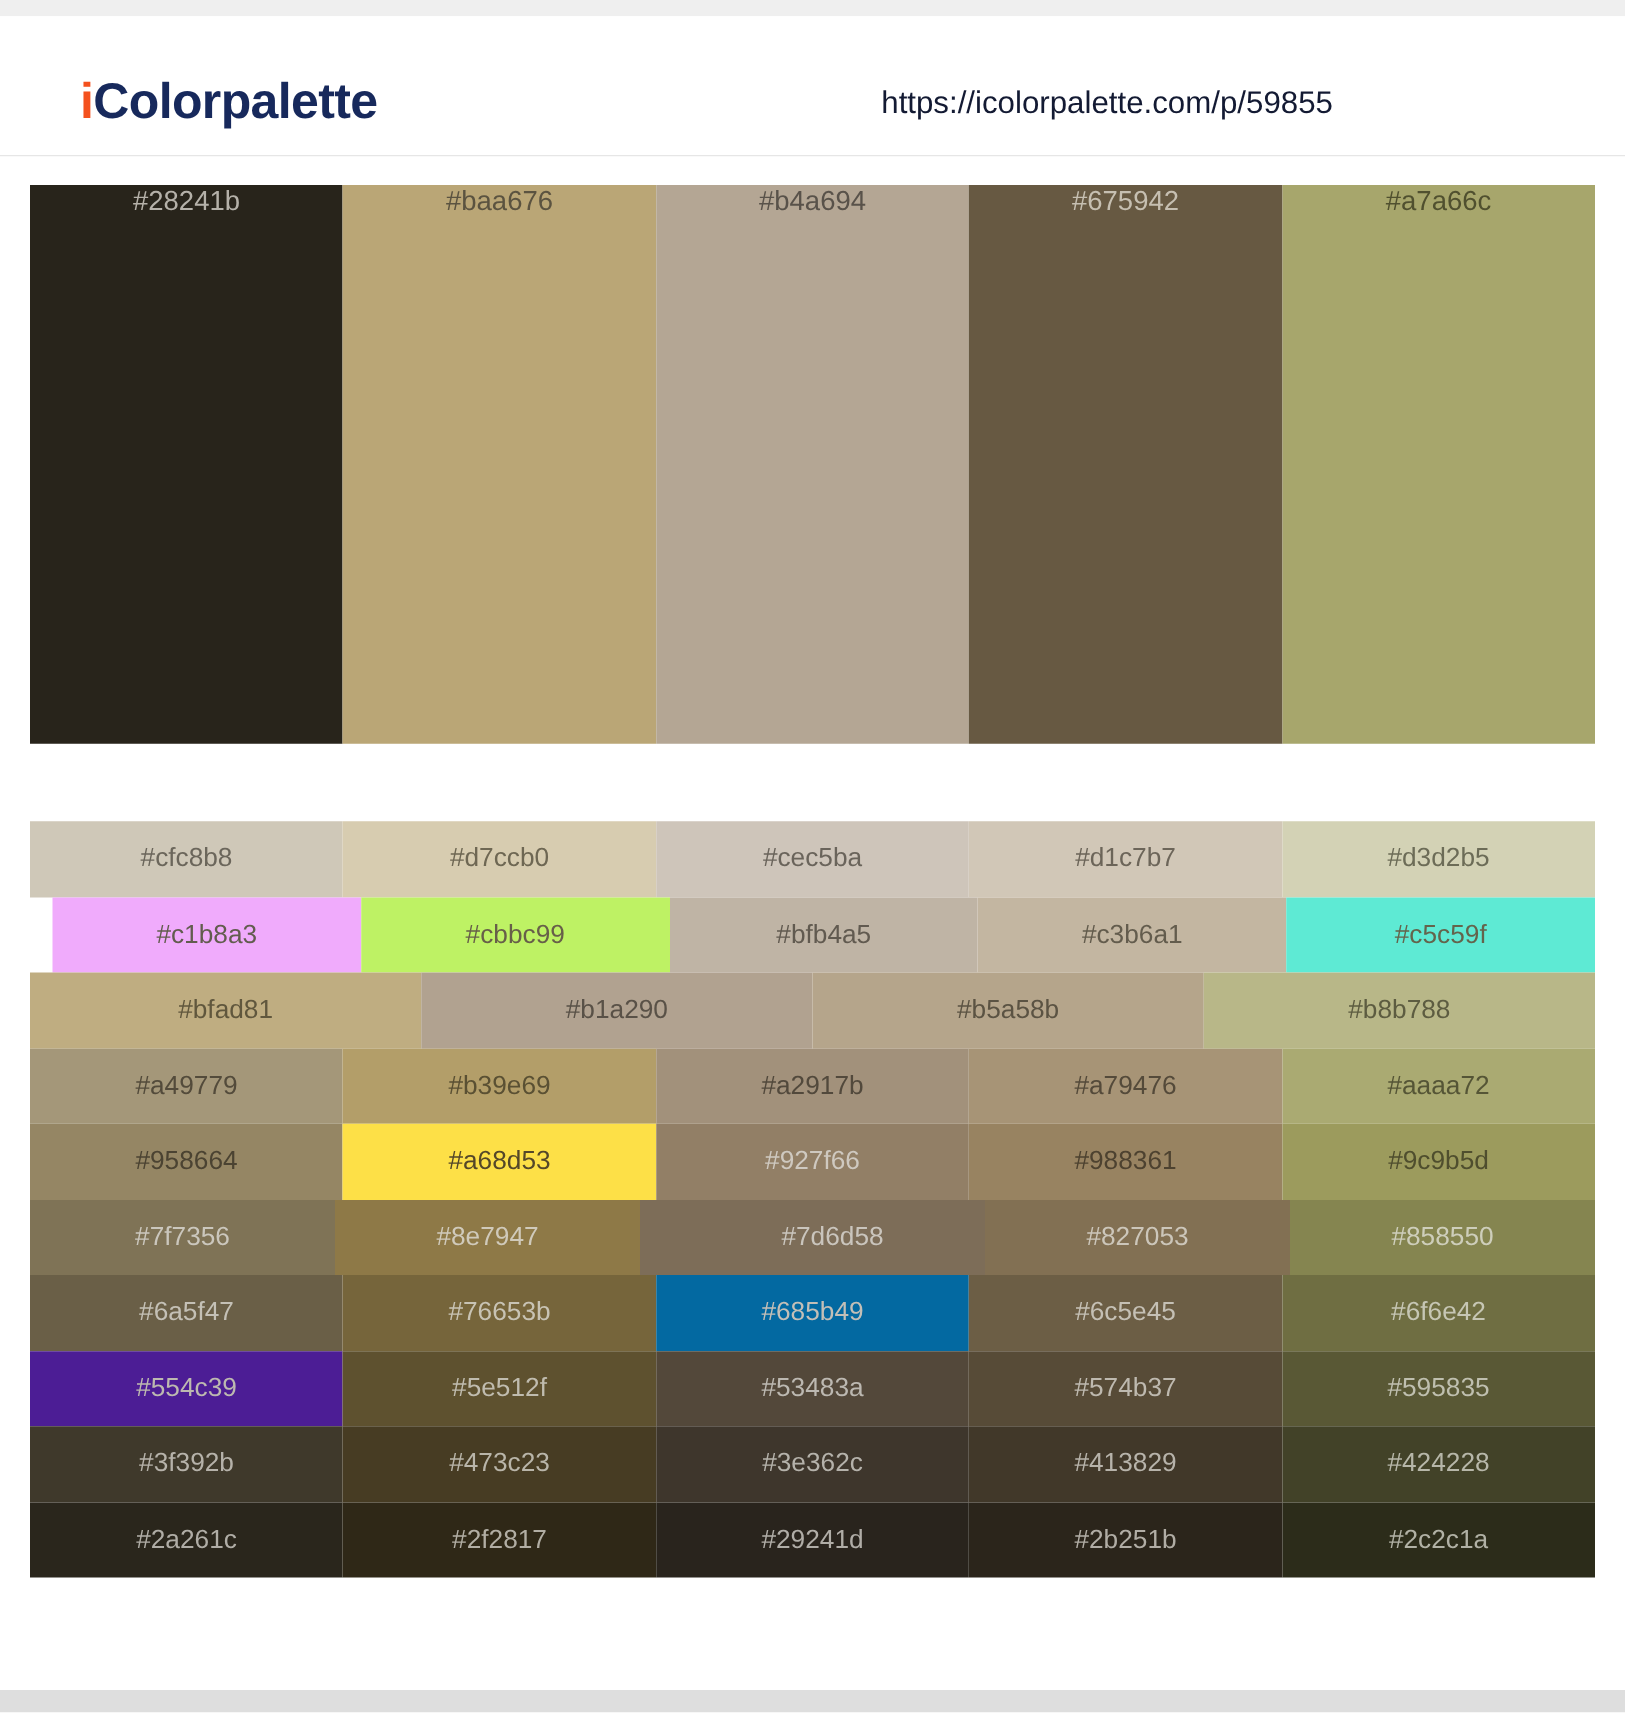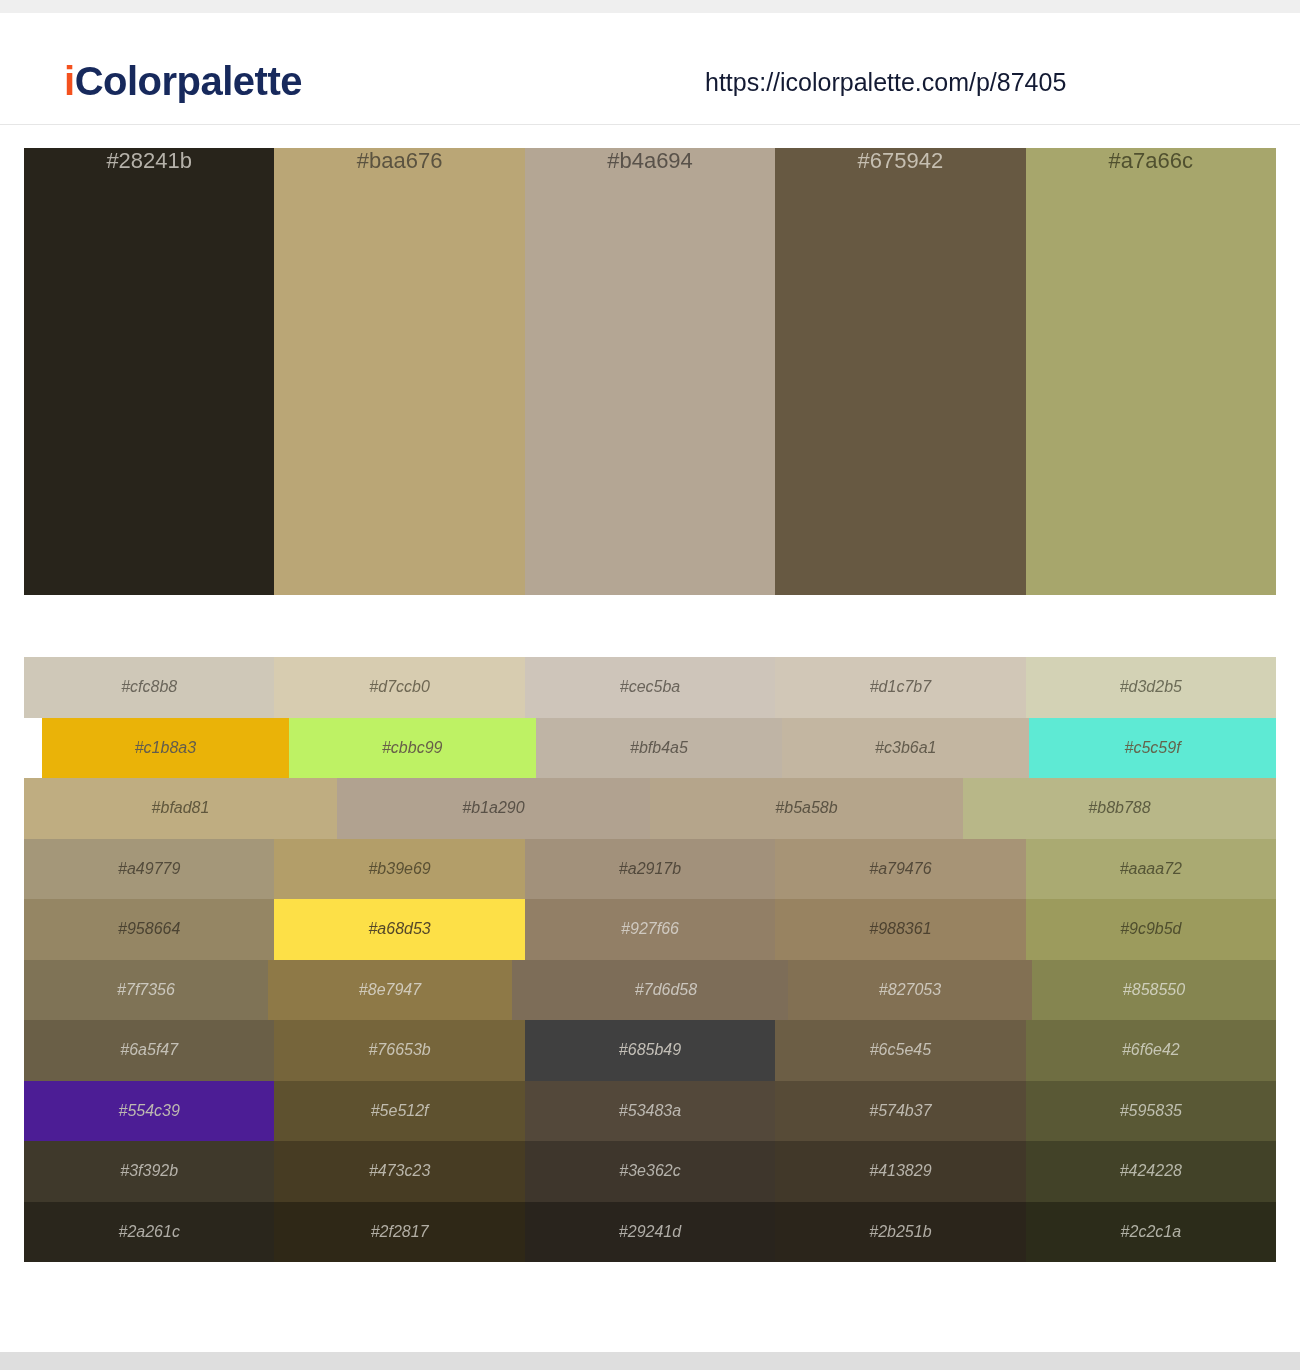--- a/index.html
+++ b/index.html
@@ -67,44 +67,43 @@
     width: 1252px;
     display: flex;
     flex-direction: column;
   }
   .shade-row { display: flex; height: 60.5px; }
   .shade-cell {
     flex: 1 1 0;
     display: flex;
     align-items: center;
     justify-content: center;
-    font-size: 16px;
+    font-size: 21px;
     white-space: nowrap;
-    font-style: italic;
   }
 
   
   .bottom-strip {
     position: absolute; left: 0; top: 1352px;
     width: 1300px; height: 18px;
     background: #dedede;
   }
 </style>
 </head>
 <body>
 
 <div class="page">
 
   <div class="top-strip"></div>
 
   <div class="header">
     <div class="logo">
       <span class="logo-i">i</span><span class="logo-rest">Colorpalette</span>
     </div>
-    <div class="url">https://icolorpalette.com/p/87405</div>
+    <div class="url">https://icolorpalette.com/p/59855</div>
   </div>
 
   <div class="swatch-strip" id="swatch-strip">
       <div class="swatch" style="background: rgb(40, 36, 27);">
         <span class="swatch-label" style="color: rgb(181, 177, 169);">#28241b</span>
       </div>
       <div class="swatch" style="background: rgb(186, 166, 118);">
         <span class="swatch-label" style="color: rgb(91, 83, 64);">#baa676</span>
       </div>
       <div class="swatch" style="background: rgb(180, 166, 148);">
@@ -120,21 +119,21 @@
 
   <div class="shade-grid" id="shade-grid">
       <div class="shade-row">
         <div class="shade-cell" style="background: rgb(207, 200, 184); color: rgb(107, 102, 91);">#cfc8b8</div>
         <div class="shade-cell" style="background: rgb(215, 204, 176); color: rgb(110, 103, 83);">#d7ccb0</div>
         <div class="shade-cell" style="background: rgb(206, 197, 186); color: rgb(106, 100, 91);">#cec5ba</div>
         <div class="shade-cell" style="background: rgb(209, 199, 183); color: rgb(108, 101, 89);">#d1c7b7</div>
         <div class="shade-cell" style="background: rgb(211, 210, 181); color: rgb(108, 108, 87);">#d3d2b5</div>
       </div>
       <div class="shade-row">
-        <div class="shade-cell" style="background: #eab308; color: rgb(98, 92, 78); margin-left: 18px;">#c1b8a3</div>
+        <div class="shade-cell" style="background: #f0abfc; color: rgb(98, 92, 78); margin-left: 18px;">#c1b8a3</div>
         <div class="shade-cell" style="background: #bef264; color: rgb(103, 95, 73);">#cbbc99</div>
         <div class="shade-cell" style="background: rgb(191, 180, 165); color: rgb(97, 90, 80);">#bfb4a5</div>
         <div class="shade-cell" style="background: rgb(195, 182, 161); color: rgb(99, 92, 77);">#c3b6a1</div>
         <div class="shade-cell" style="background: #5eead4; color: rgb(100, 100, 76); text-align: right;">#c5c59f</div>
       </div>
       <div class="shade-row">
         <div class="shade-cell" style="background: rgb(191, 173, 129); color: rgb(96, 87, 61);">#bfad81</div>
         <div class="shade-cell" style="background: rgb(177, 162, 144); color: rgb(89, 81, 71);">#b1a290</div>
         <div class="shade-cell" style="background: rgb(181, 165, 139); color: rgb(91, 83, 67);">#b5a58b</div>
         <div class="shade-cell" style="background: rgb(184, 183, 136); color: rgb(93, 92, 65);">#b8b788</div>
@@ -156,21 +155,21 @@
       <div class="shade-row">
         <div class="shade-cell" style="background: rgb(127, 115, 86); color: rgb(203, 199, 189);">#7f7356</div>
         <div class="shade-cell" style="background: rgb(142, 121, 71); color: rgb(208, 202, 187);">#8e7947</div>
         <div class="shade-cell" style="background: rgb(125, 109, 88); color: rgb(202, 197, 189); padding-left: 32px;">#7d6d58</div>
         <div class="shade-cell" style="background: rgb(130, 112, 83); color: rgb(204, 198, 186);">#827053</div>
         <div class="shade-cell" style="background: rgb(133, 133, 80); color: rgb(206, 206, 187);">#858550</div>
       </div>
       <div class="shade-row">
         <div class="shade-cell" style="background: rgb(106, 95, 71); color: rgb(196, 192, 182);">#6a5f47</div>
         <div class="shade-cell" style="background: rgb(118, 101, 59); color: rgb(200, 195, 180);">#76653b</div>
-        <div class="shade-cell" style="background: #404040; color: rgb(195, 191, 183);">#685b49</div>
+        <div class="shade-cell" style="background: #0369a1; color: rgb(195, 191, 183);">#685b49</div>
         <div class="shade-cell" style="background: rgb(108, 94, 69); color: rgb(197, 192, 181);">#6c5e45</div>
         <div class="shade-cell" style="background: rgb(111, 110, 66); color: rgb(198, 198, 180);">#6f6e42</div>
       </div>
       <div class="shade-row">
         <div class="shade-cell" style="background: #4c1d95; color: rgb(189, 185, 176);">#554c39</div>
         <div class="shade-cell" style="background: rgb(94, 81, 47); color: rgb(192, 188, 175);">#5e512f</div>
         <div class="shade-cell" style="background: rgb(83, 72, 58); color: rgb(188, 184, 177);">#53483a</div>
         <div class="shade-cell" style="background: rgb(87, 75, 55); color: rgb(190, 185, 175);">#574b37</div>
         <div class="shade-cell" style="background: rgb(89, 88, 53); color: rgb(191, 191, 175);">#595835</div>
       </div>

